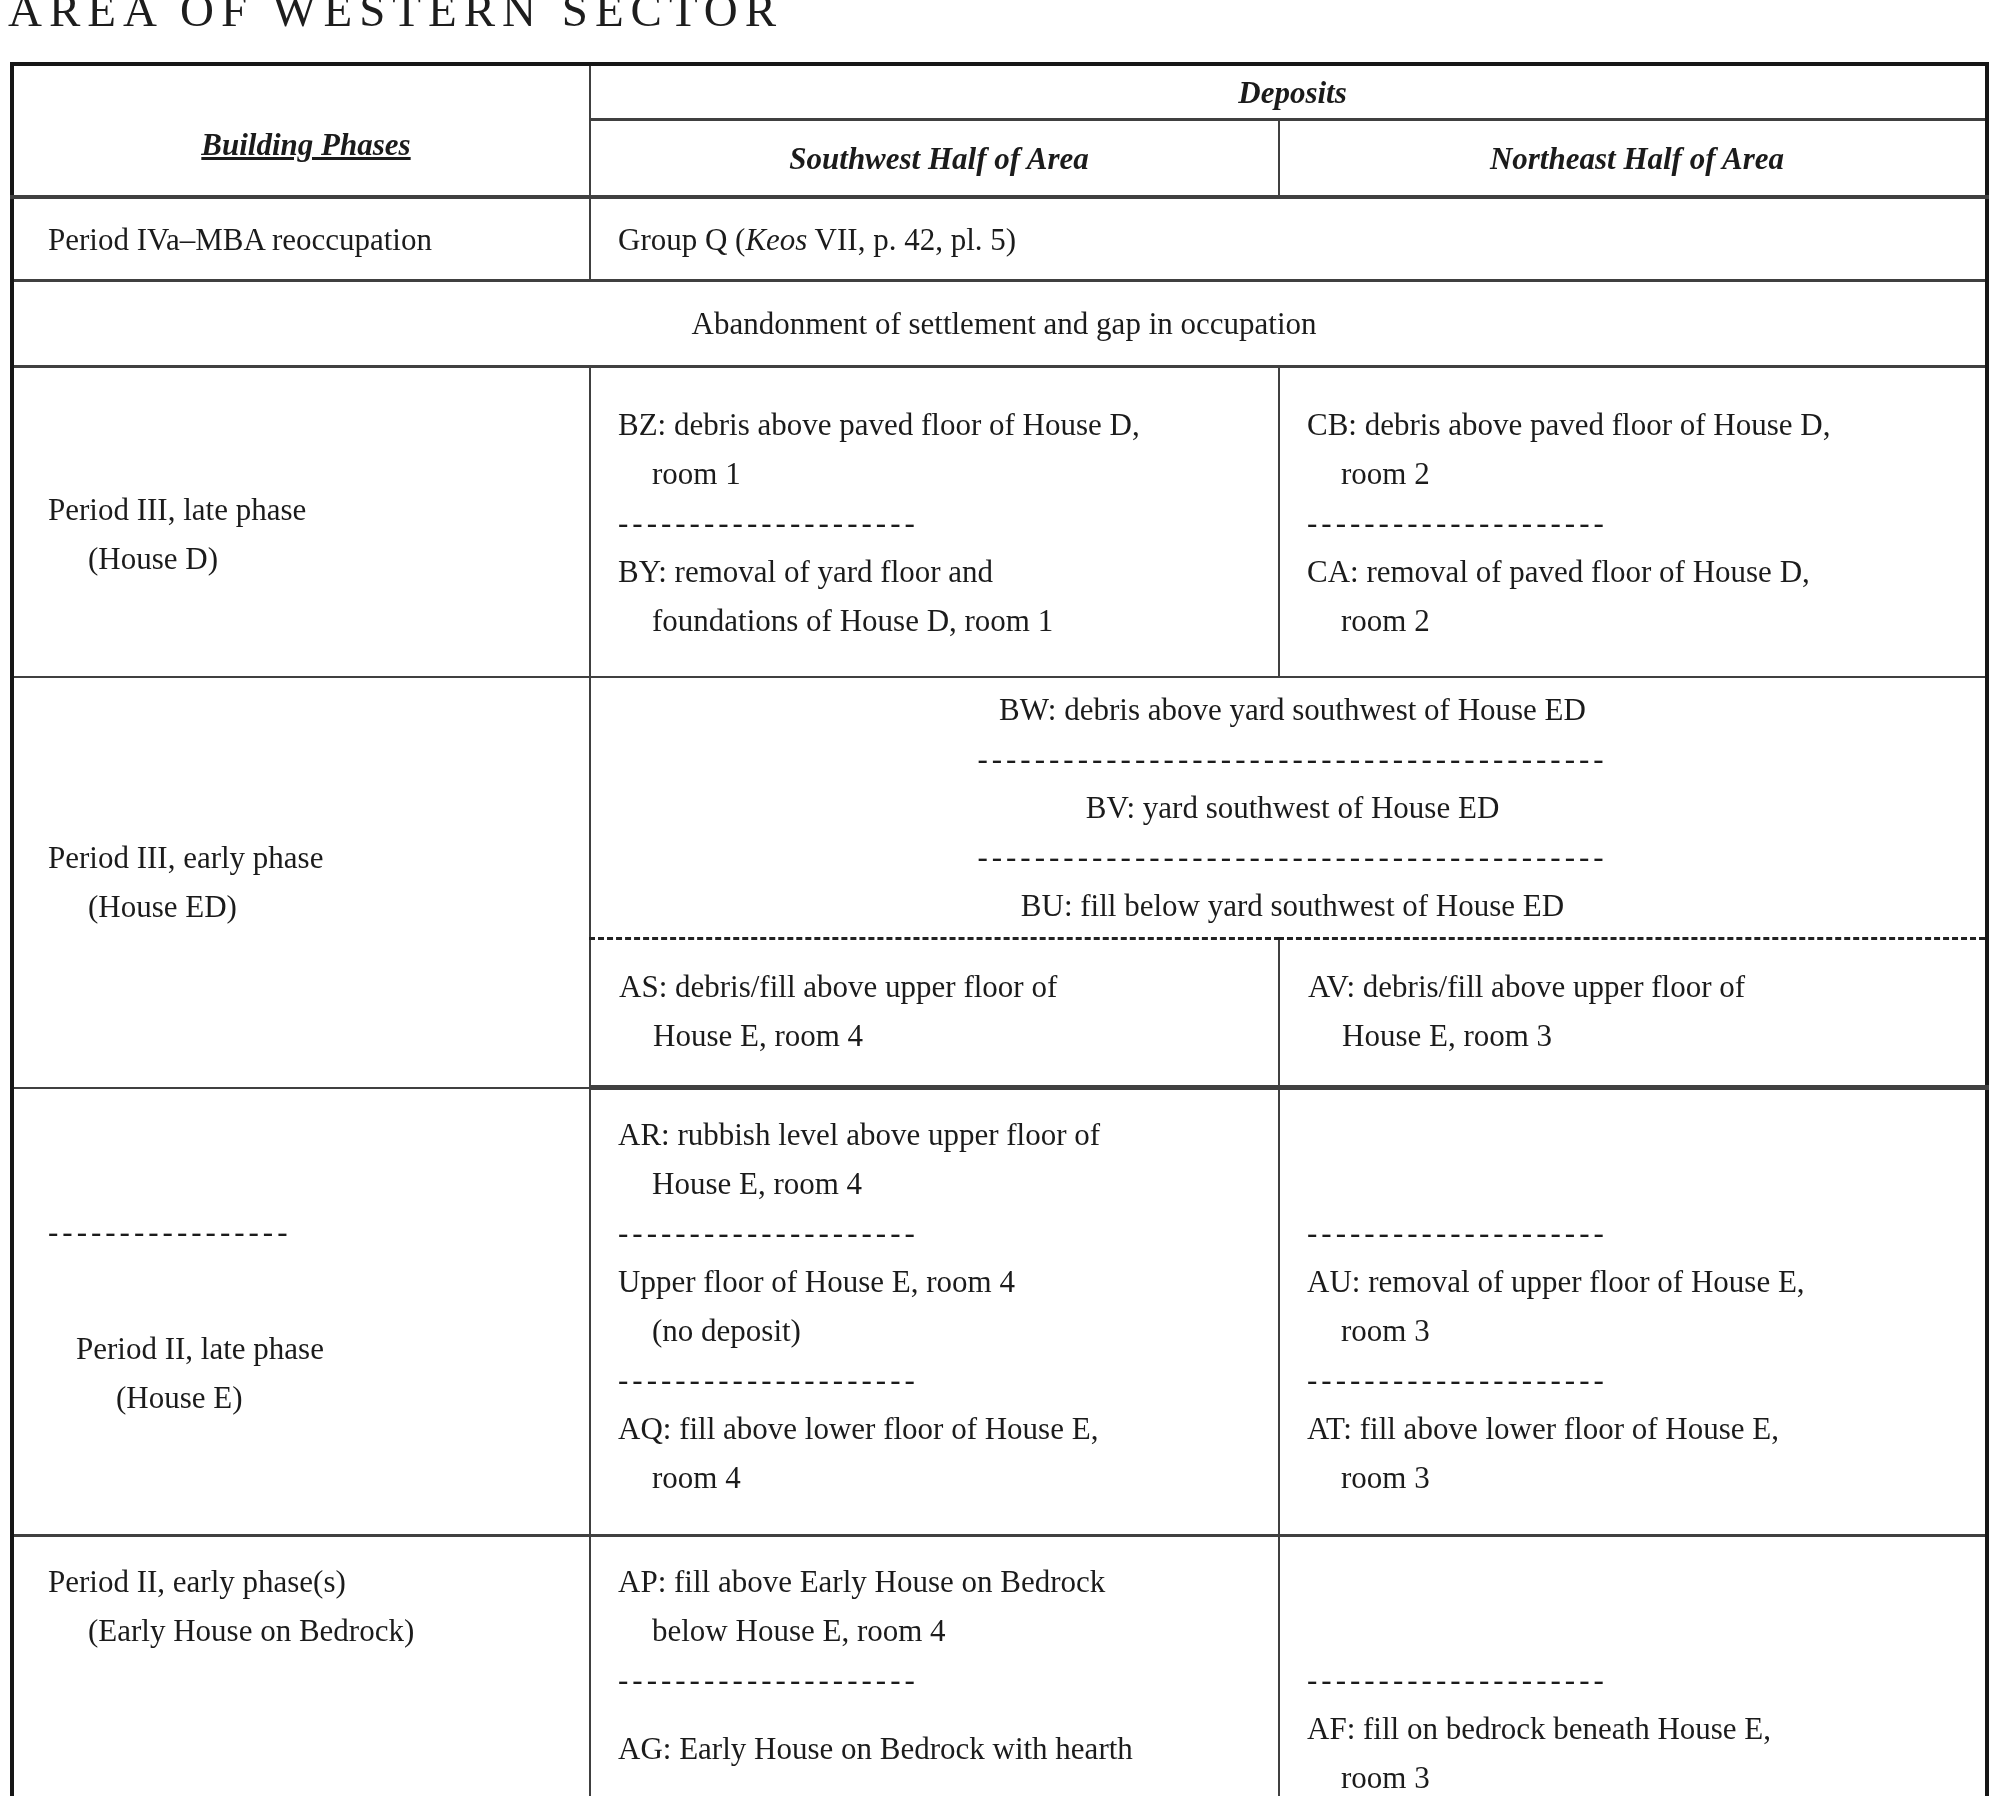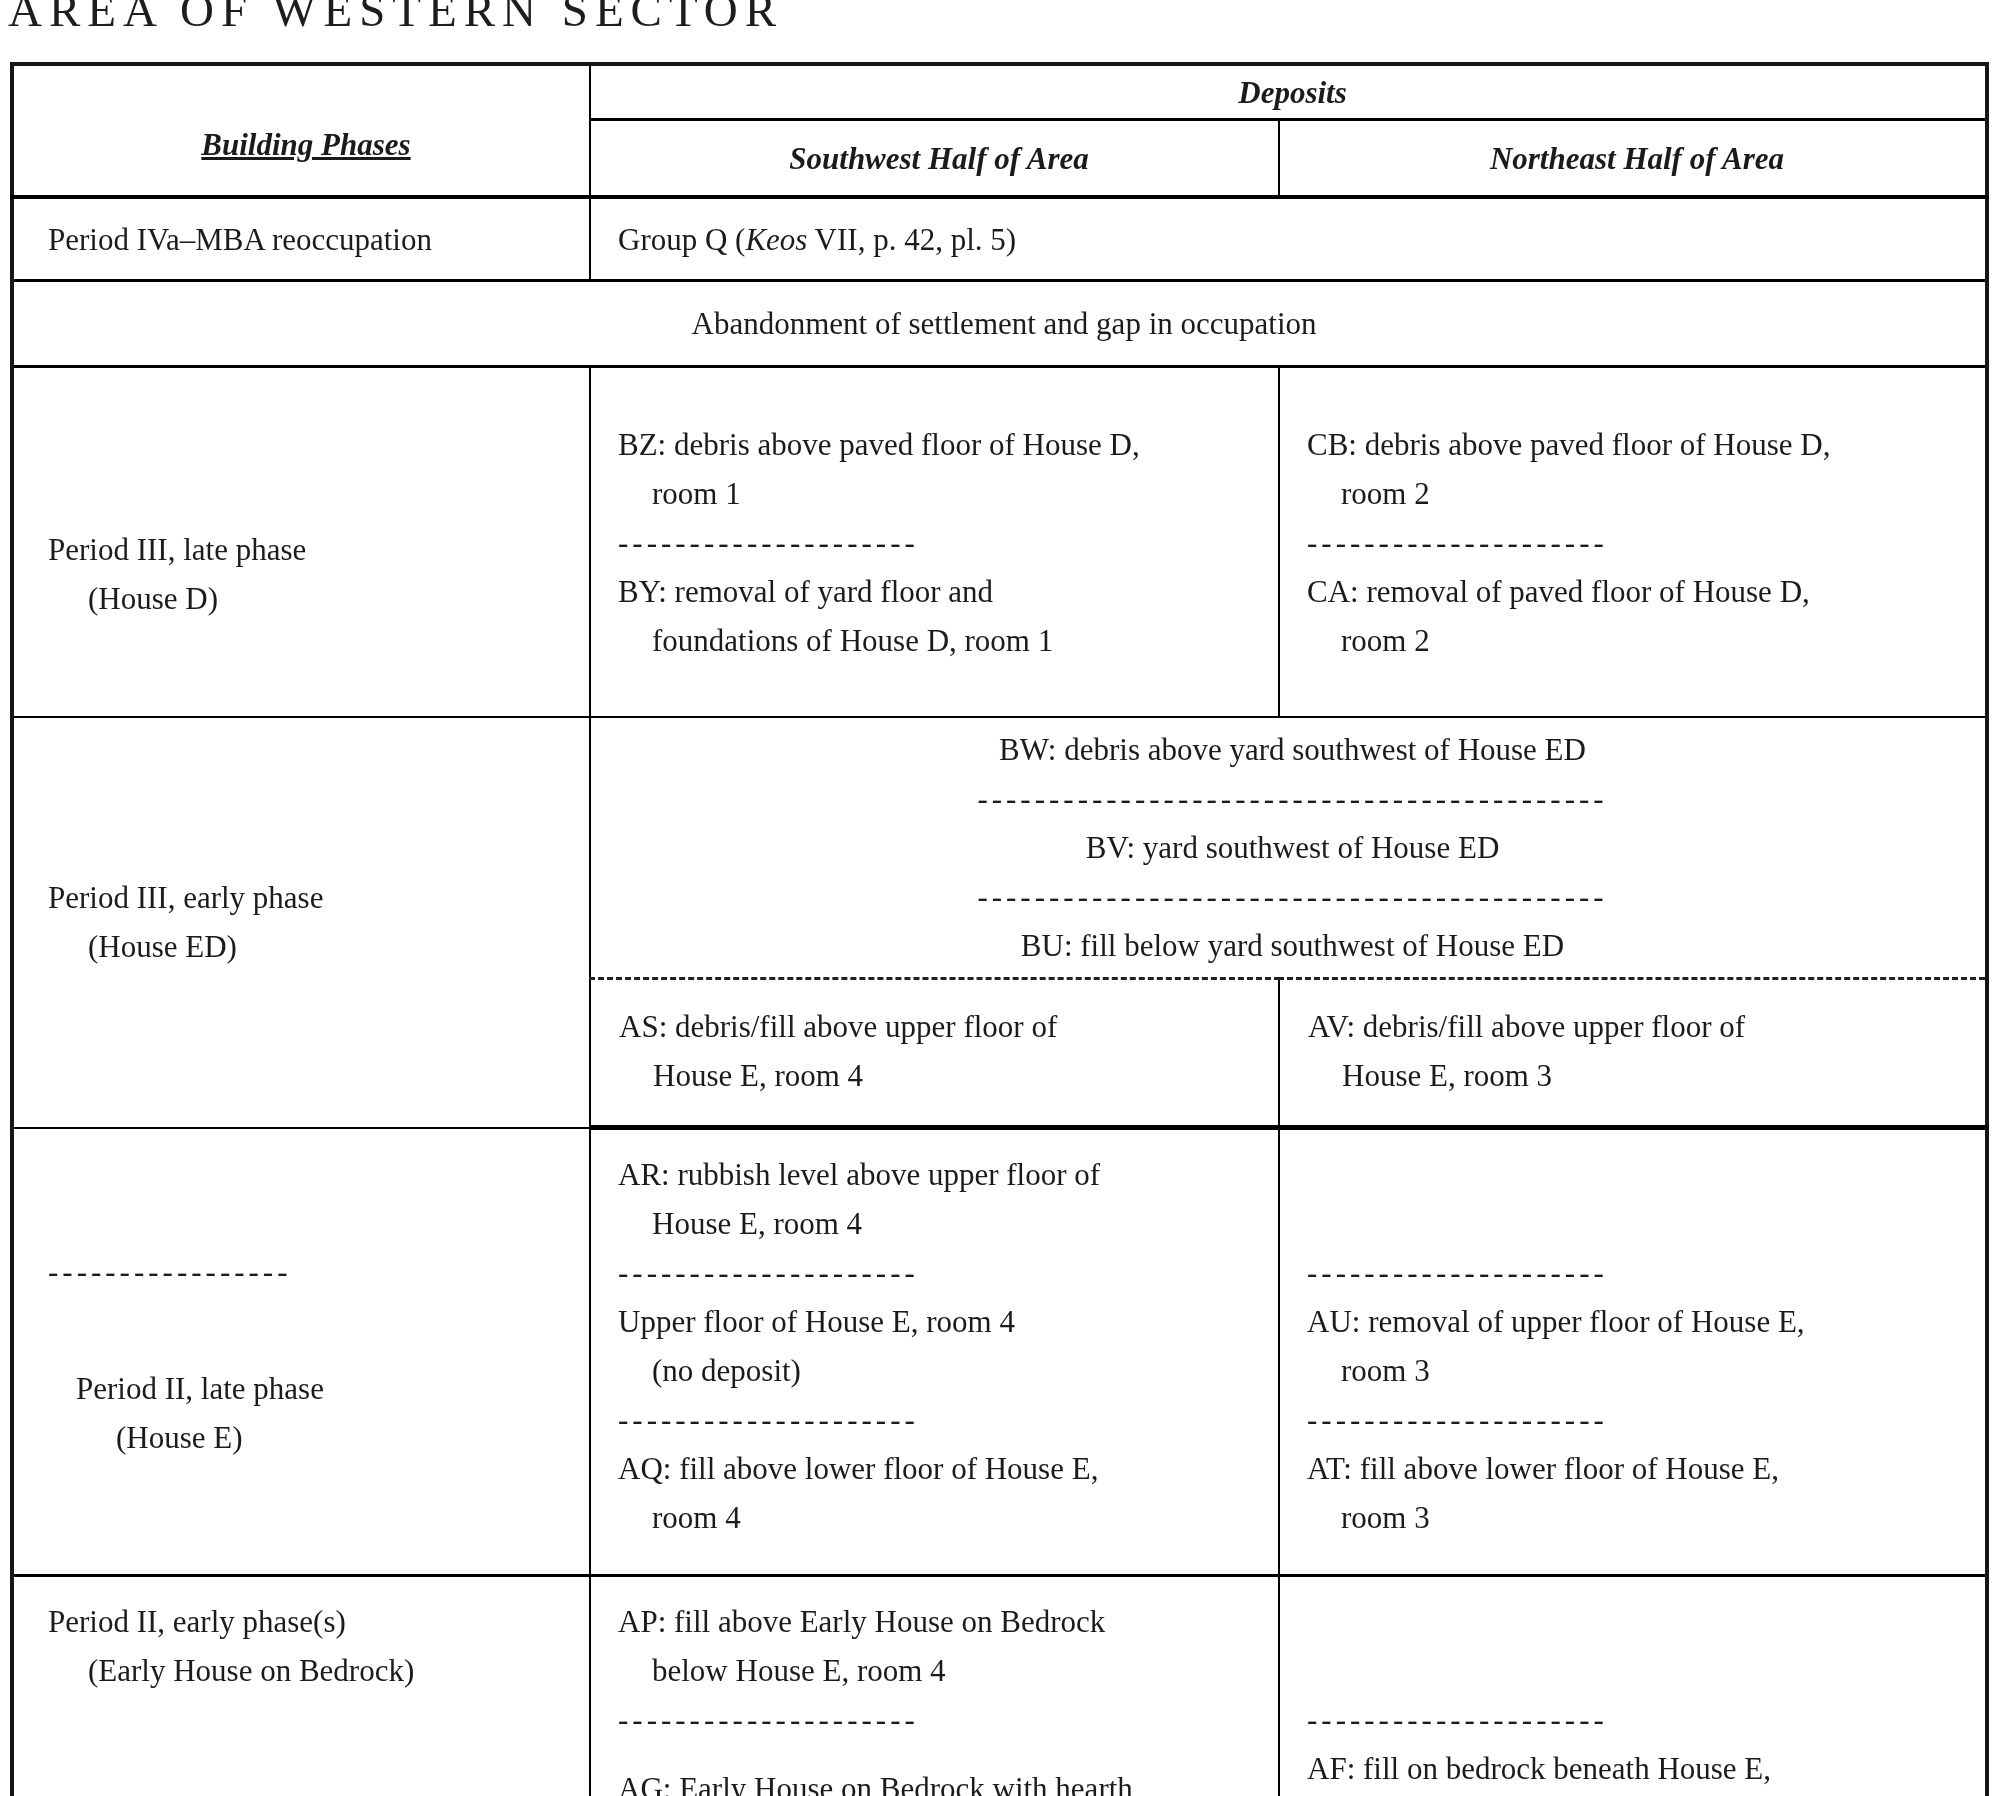--- a/index.html
+++ b/index.html
@@ -27,21 +27,21 @@
     white-space: nowrap;
     color: #1d1d1d;
   }
   table.strat {
     border-collapse: collapse;
     table-layout: fixed;
     margin: 18px 0 0 10px;
     border: 4px solid #161616;
   }
   td {
-    border: 2px solid #000000;
+    border: 2px solid #404040;
     padding: 0 18px 0 27px;
     vertical-align: middle;
     line-height: 49px;
   }
   
   td.phase-col { padding-left: 34px; }
 
   
   .hdr { font-weight: 700; font-style: italic; text-align: center; }
   td.cell-building-phases {
@@ -59,21 +59,21 @@
   tr.r-iii-late td   { height: 284px; border-bottom-width: 2px; }
   tr.r-iii-early-a td{ height: 259px; }
   td.cell-ed-span {
     border-bottom: 3px dashed #222222;
   }
   tr.r-iii-early-b td{ height: 123px; border-top: none; border-bottom-width: 5px; vertical-align: top; padding-top: 22px; padding-left: 28px; }
   tr.r-ii-late td    { height: 424px; border-bottom-width: 3px; vertical-align: top; padding-top: 20px; }
   tr.r-ii-early td   { height: 288px; vertical-align: top; padding-top: 20px; }
 
   td.v-mid   { vertical-align: middle; }
-  td.shift-down { vertical-align: middle; padding-top: 64px; margin-top: 44px; }
+  td.shift-down { vertical-align: middle; padding-top: 24px; margin-top: 44px; }
   td.cell-ii-early-phase { vertical-align: middle; padding-bottom: 46px; padding-top: 0; }
 
   .line { display: block; }
   .indent  { padding-left: 34px; }
   .indent2 { padding-left: 40px; }
   .dashes  { letter-spacing: 4px; white-space: nowrap; }
   .center-block { width: max-content; margin: 0 auto; text-align: center; max-width: 100%; }
   .sp2   { height: 98px; }
   .gap68 { margin-top: 68px; margin-left: 28px; }
   .gap12 { margin-top: 20px; }

